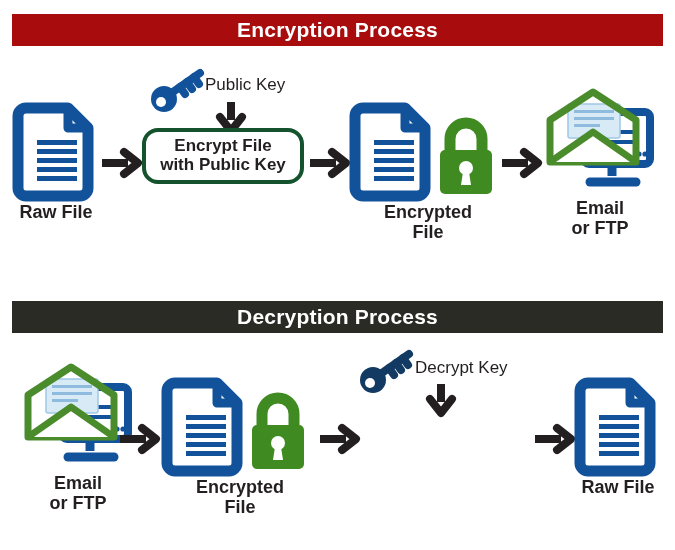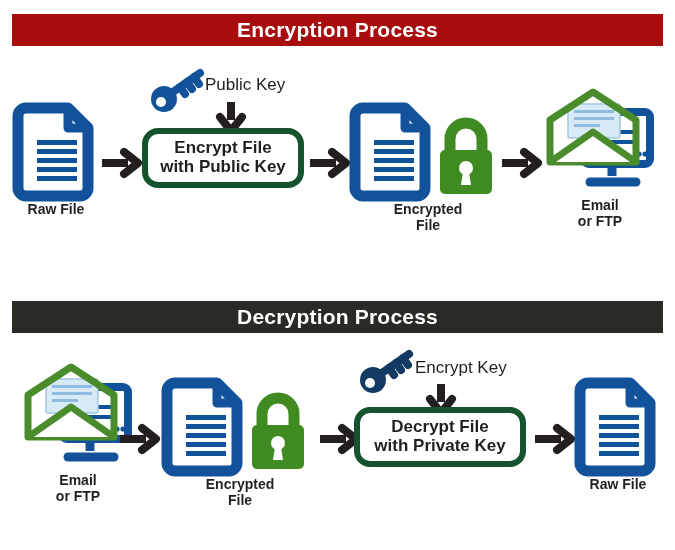--- a/index.html
+++ b/index.html
@@ -50,32 +50,32 @@
 
   .node {
     position: absolute;
     display: flex;
     flex-direction: column;
     align-items: center;
   }
 
   .node-label {
     margin-top: 6px;
-    font-size: 14px;
+    font-size: 18px;
     font-weight: bold;
     color: #231F20;
     text-align: center;
     line-height: 1.12;
     white-space: pre-line;
   }
 
   
   .pill {
     box-sizing: border-box;
-    border: 6px solid #14532d;
+    border: 4px solid #14532d;
     border-radius: 16px;
     background: #ffffff;
     padding: 5px 10px 6px 10px;
     text-align: center;
     font-size: 17px;
     font-weight: bold;
     color: #231F20;
     line-height: 1.1;
     white-space: pre-line;
   }
@@ -300,33 +300,29 @@
           <path d="M22 26 L52 5"></path>
           <path d="M46 9 L51 16"></path>
           <path d="M39 14 L44 21"></path>
           <path d="M32 19 L37 26"></path>
         </g>
         <circle cx="16" cy="31" r="13" fill="#123A63"></circle>
         <circle cx="13" cy="34" r="5" fill="#ffffff"></circle>
       </svg>
     </span>
 
-    <div class="key-caption" style="left:415px; top:13px;">Encrypt Key</div>
+    <div class="key-caption" style="left:415px; top:13px;">Decrypt Key</div>
 
     <span class="abs" style="left:425px; top:37px;">
       <svg width="32" height="34" viewBox="0 0 32 34">
         <path d="M16 2 V20" stroke="#231F20" stroke-width="8"></path>
         <path d="M5 17 L16 31 L27 17" fill="none" stroke="#231F20" stroke-width="8" stroke-linecap="round" stroke-linejoin="round"></path>
       </svg>
     </span>
 
-    <div class="node" style="left:354px; top:62px; width:172px;">
-      <div class="pill" style="width:172px;">Decrypt File
-with Private Key</div>
-    </div>
 
     <span class="abs" style="left:533px; top:79px;">
       <svg width="42" height="30" viewBox="0 0 42 30">
         <path d="M2 15 H28" stroke="#231F20" stroke-width="8"></path>
         <path d="M24 4 L38 15 L24 26" fill="none" stroke="#231F20" stroke-width="8" stroke-linecap="round" stroke-linejoin="round"></path>
       </svg>
     </span>
 
     <div class="node" style="left:570px; top:30px; width:96px;">
       <span>

